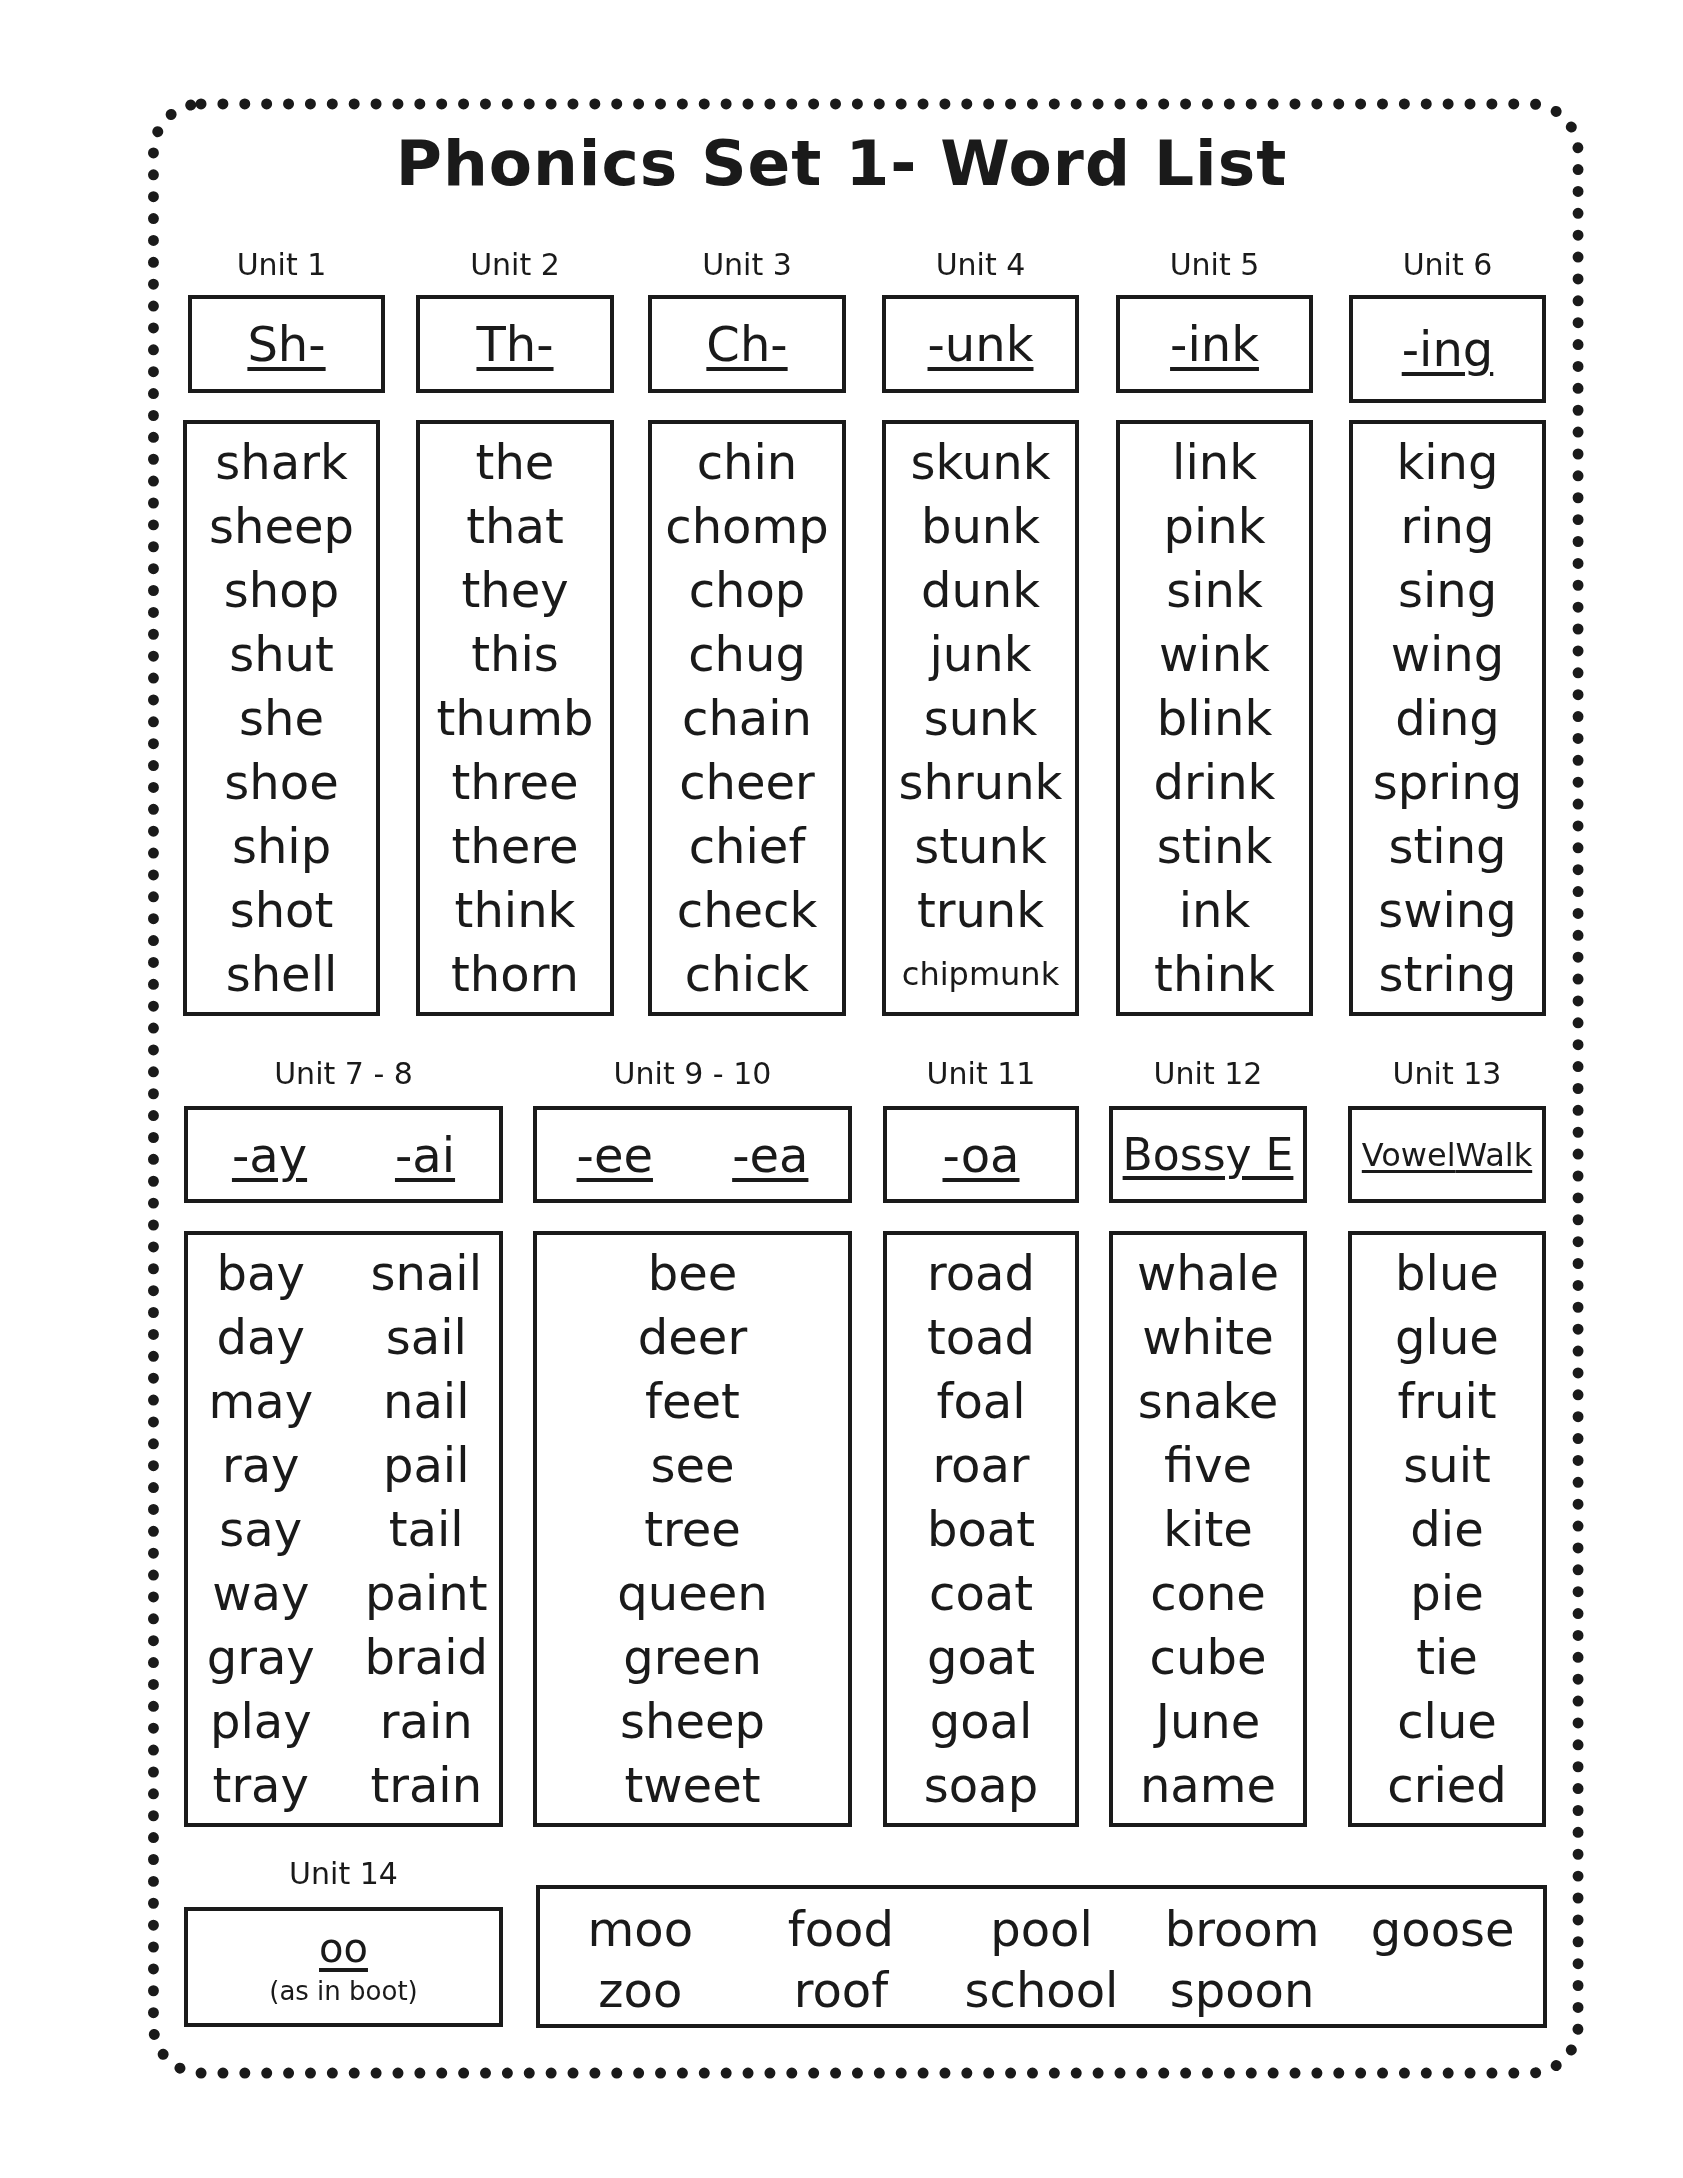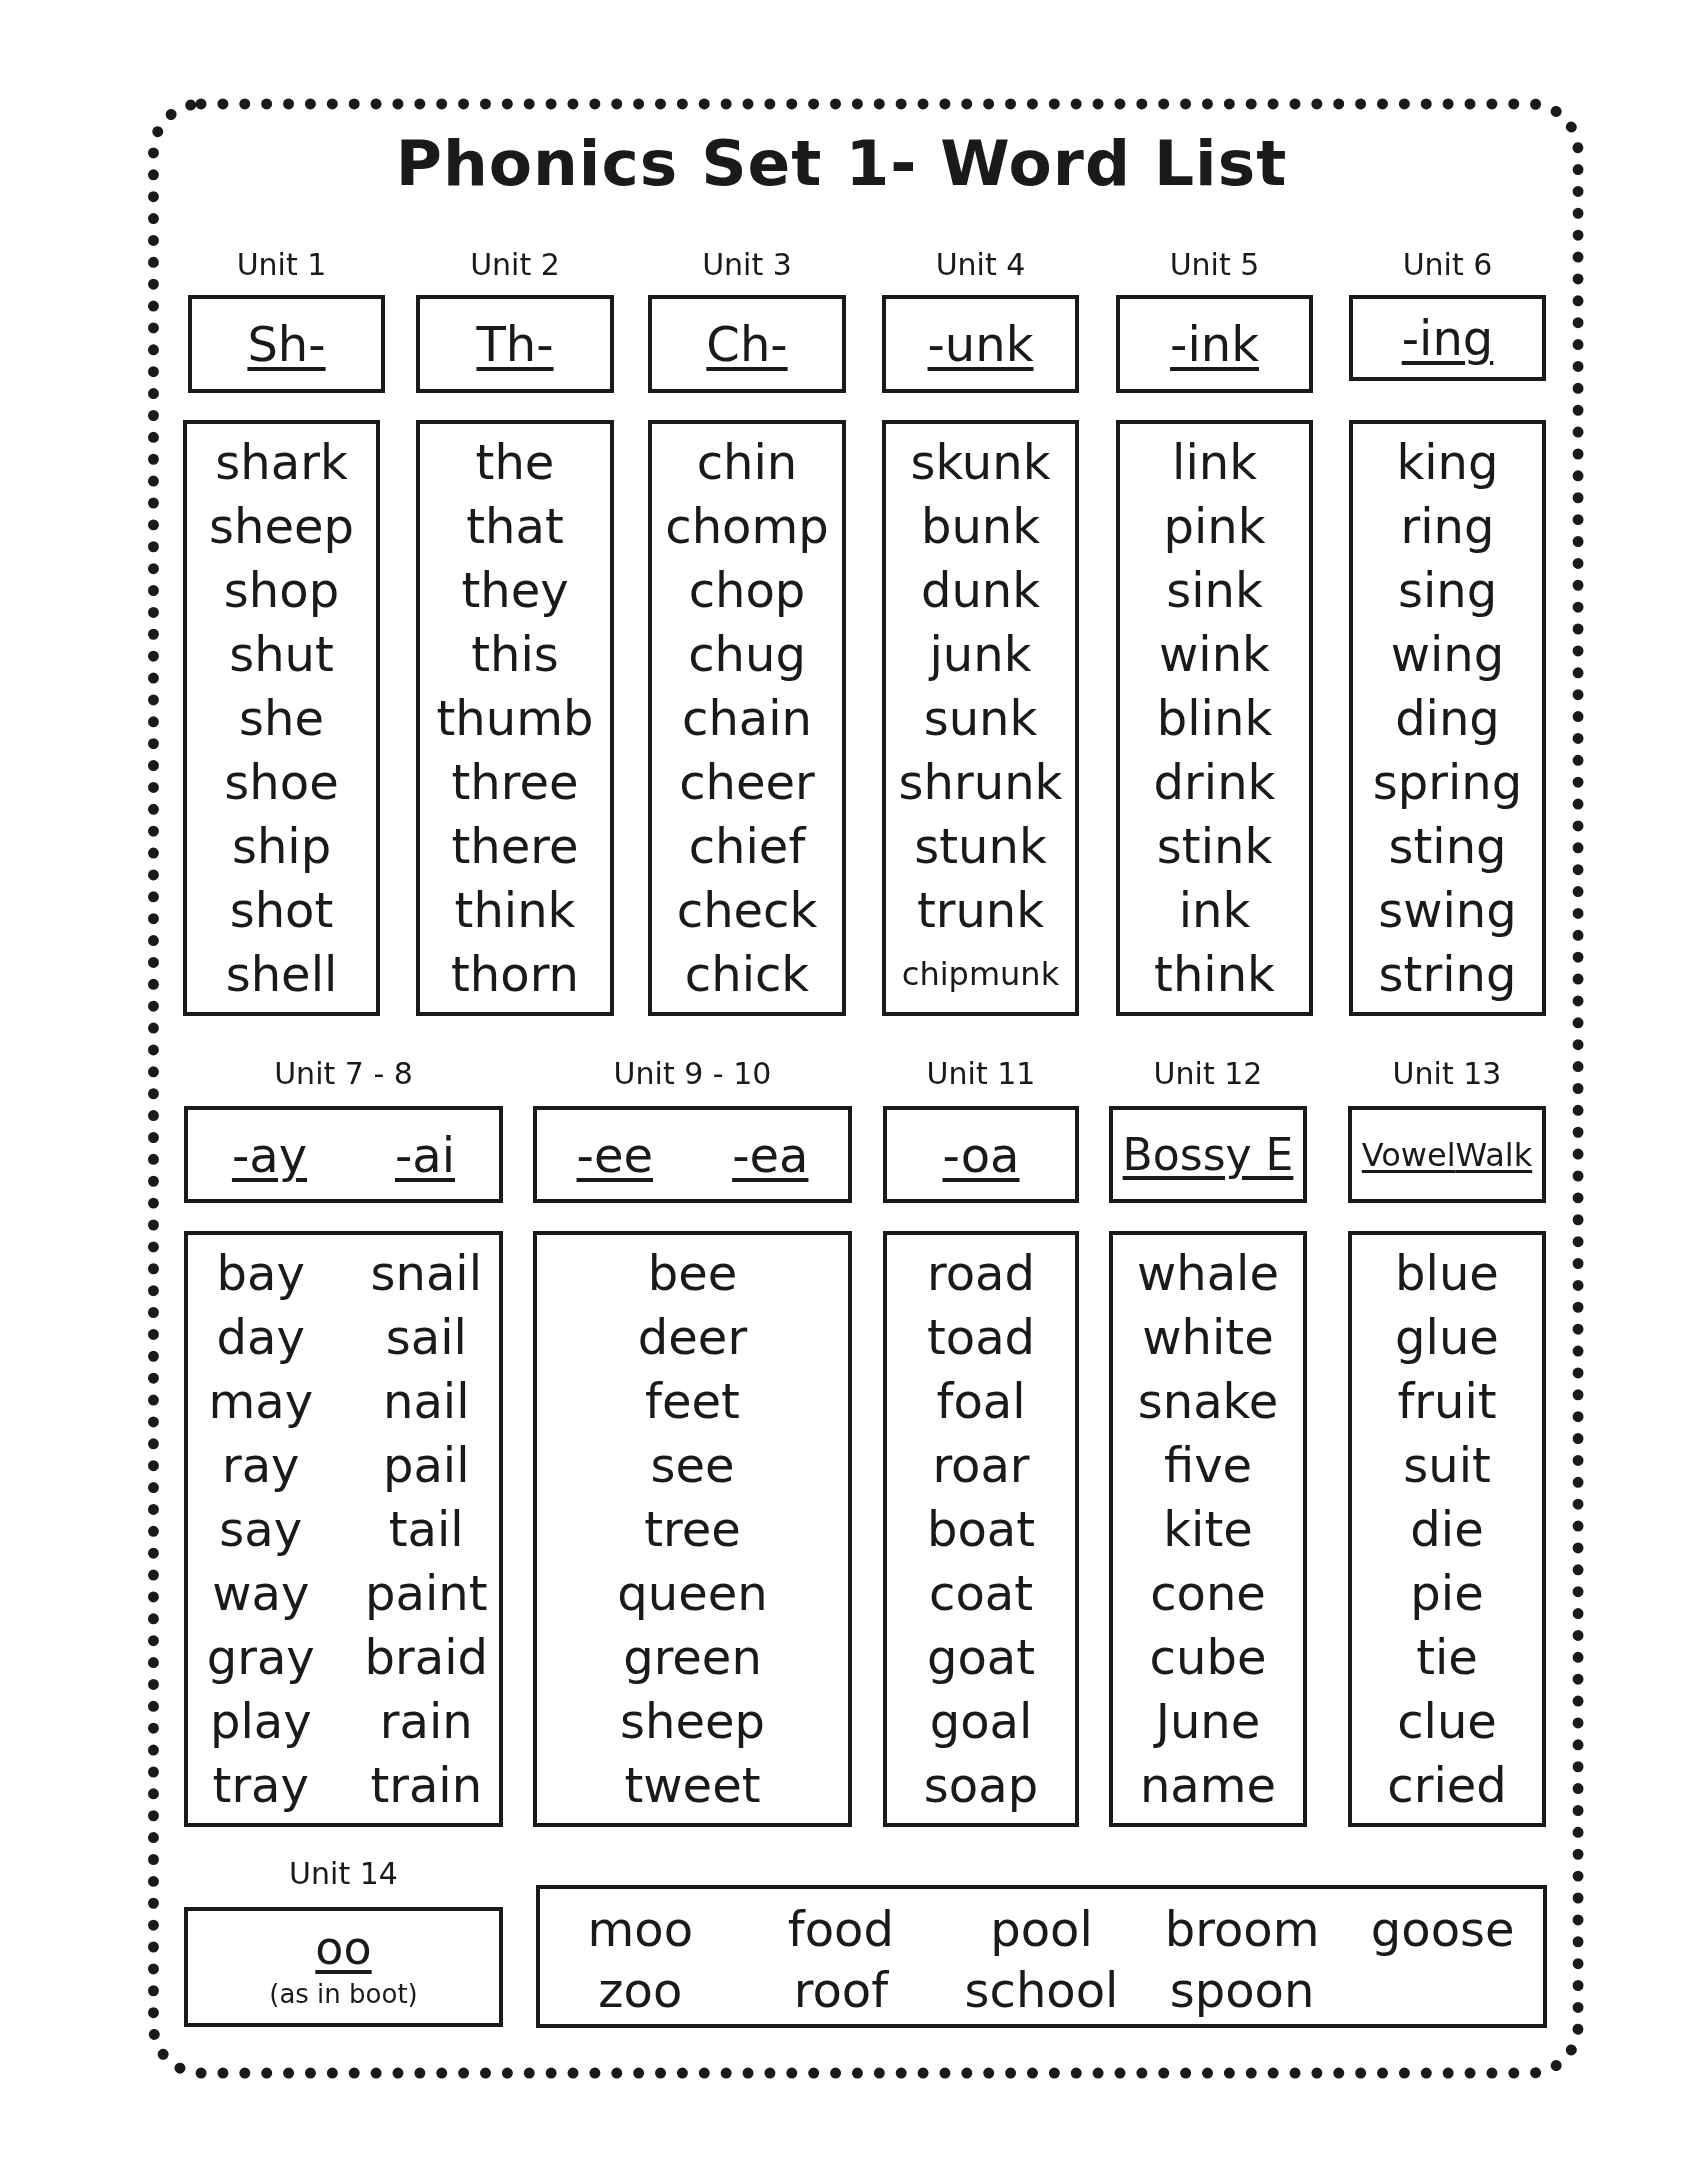--- a/index.html
+++ b/index.html
@@ -123,21 +123,21 @@
       <span class="word">wink</span>
       <span class="word">blink</span>
       <span class="word">drink</span>
       <span class="word">stink</span>
       <span class="word">ink</span>
       <span class="word">think</span>
     </div>
   </div>
 
   <div class="unit-label" style="left:1349px;width:197px;top:247px">Unit 6</div>
-  <div class="hdr-box" style="left:1349px;top:295px;width:197px;height:86px">
+  <div class="hdr-box" style="left:1349px;top:295px;width:197px;height:108px">
     <span class="hdr-text">-ing</span>
   </div>
   <div class="word-box" style="left:1349px;top:420px;width:197px;height:596px">
     <div class="word-col">
       <span class="word">king</span>
       <span class="word">ring</span>
       <span class="word">sing</span>
       <span class="word">wing</span>
       <span class="word">ding</span>
       <span class="word">spring</span>
@@ -261,21 +261,21 @@
       <span class="word">tie</span>
       <span class="word">clue</span>
       <span class="word">cried</span>
     </div>
   </div>
 </div>
 
 <div>
   <div class="unit-label" style="left:184px;width:319px;top:1856px">Unit 14</div>
   <div class="hdr-box" style="left:184px;top:1907px;width:319px;height:120px;flex-direction:column">
-    <span class="hdr-text" style="font-size:46px">oo</span>
+    <span class="hdr-text" style="font-size:40px">oo</span>
     <span class="oo-sub">(as in boot)</span>
   </div>
   <div class="word-box" style="left:536px;top:1885px;width:1011px;height:143px">
     <div class="grid5">
       <span class="word">moo</span>
       <span class="word">food</span>
       <span class="word">pool</span>
       <span class="word">broom</span>
       <span class="word">goose</span>
       <span class="word">zoo</span>

